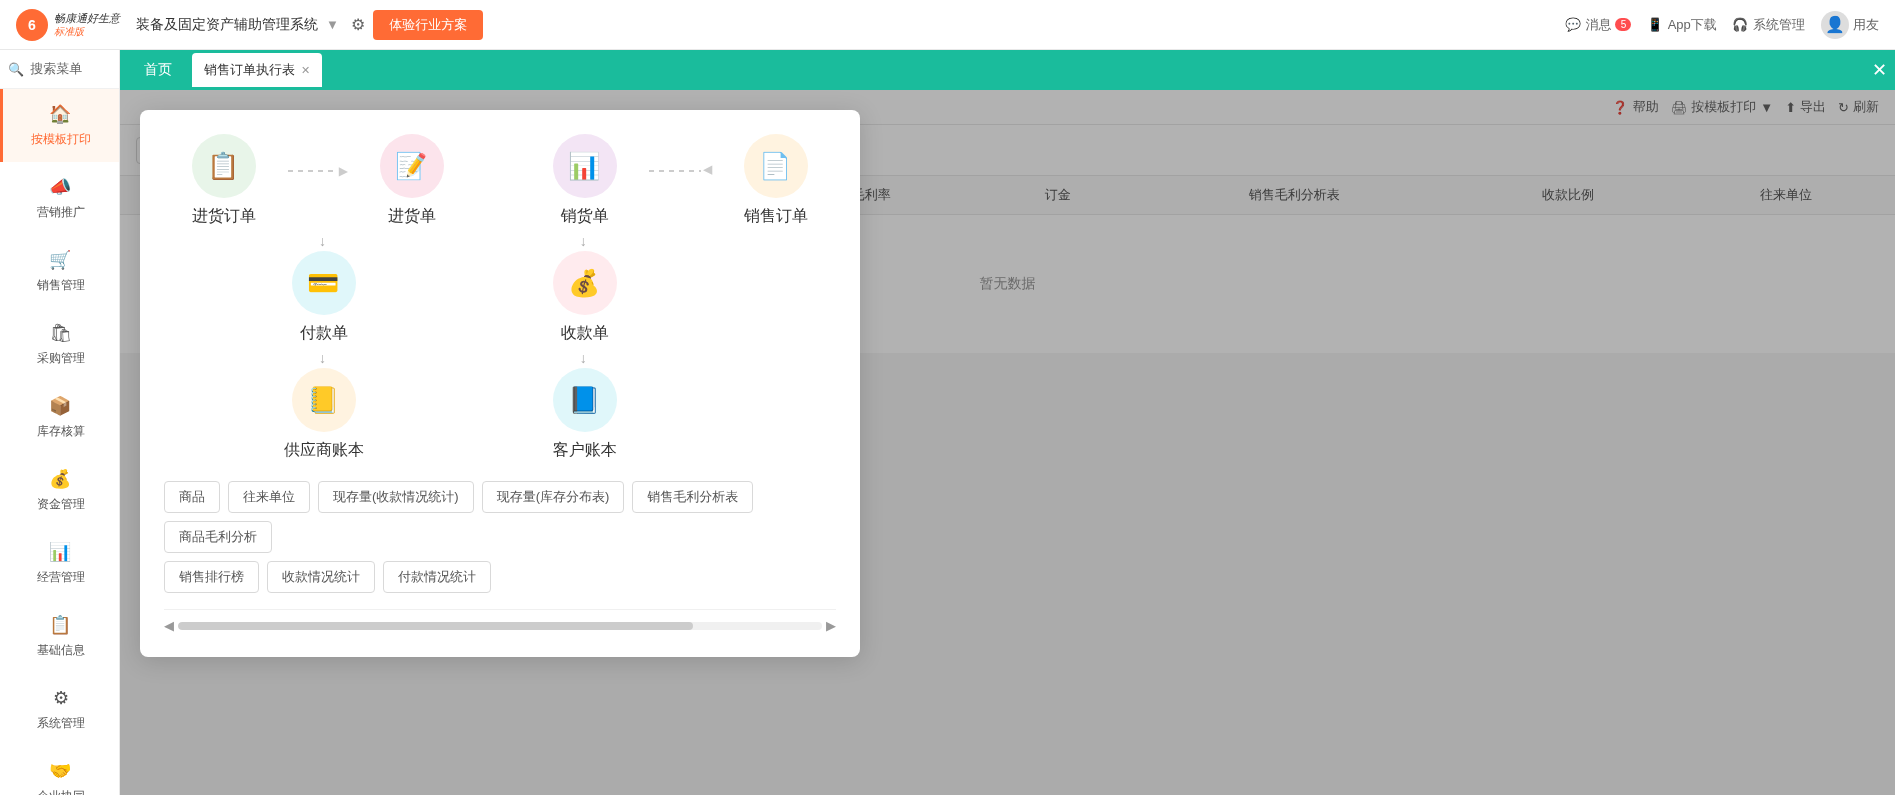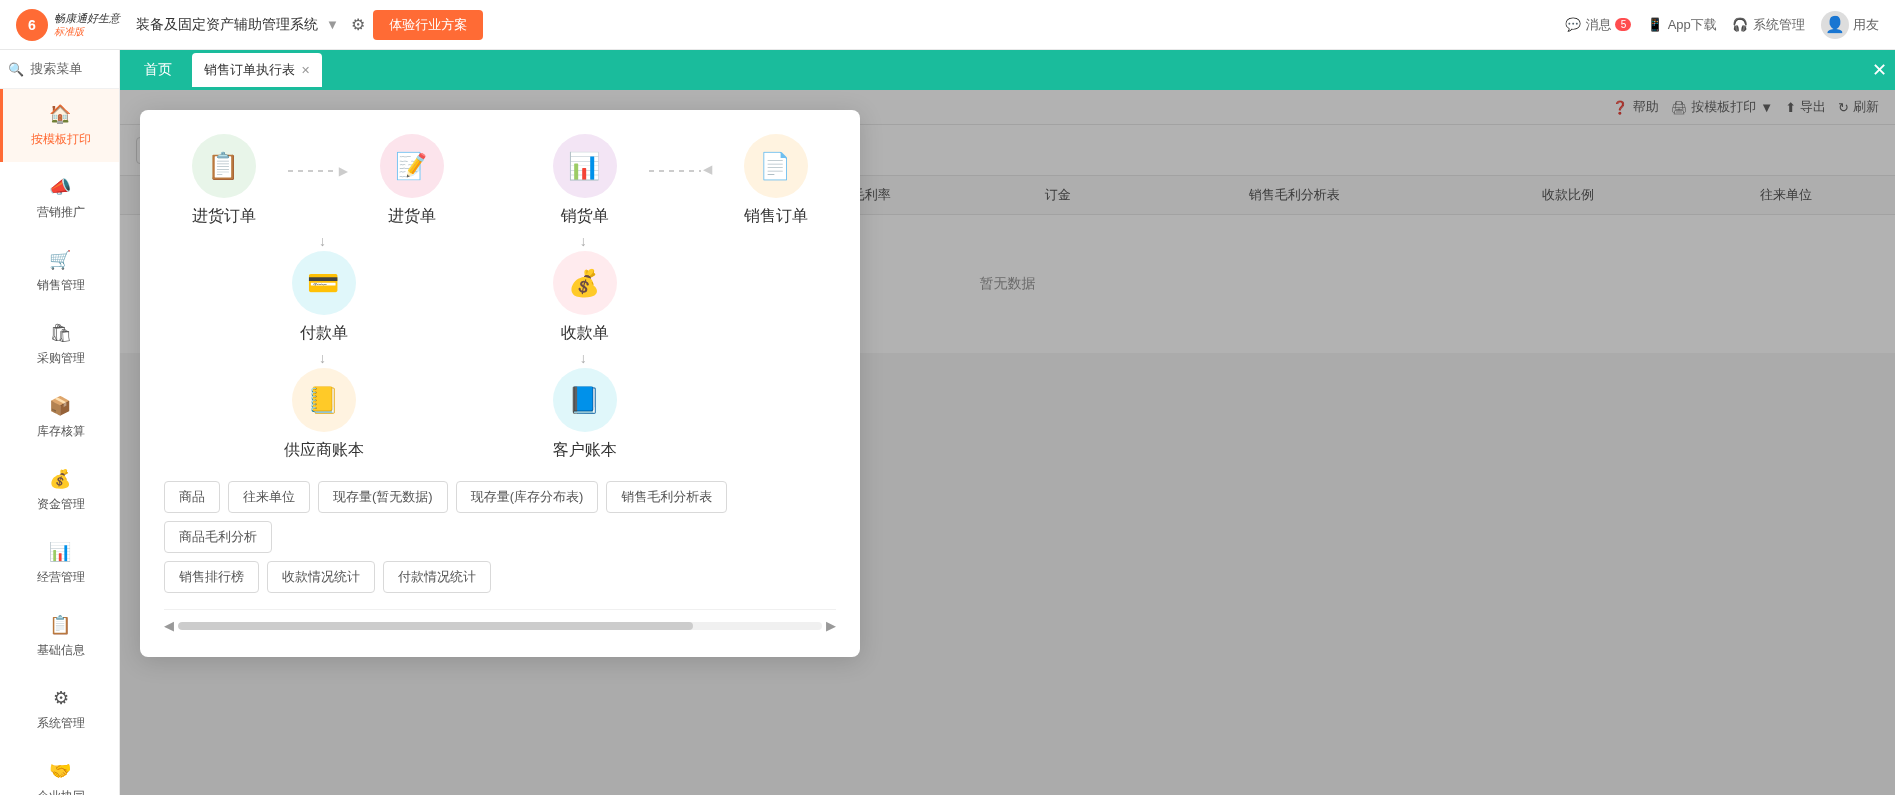--- a/index.html
+++ b/index.html
@@ -447,21 +447,21 @@
                   </div>
                 </div>
               </div>
             </div>
           </div>
 
           <div class="common-section">
             <div class="common-btns">
               <button class="common-btn">商品</button>
               <button class="common-btn">往来单位</button>
-              <button class="common-btn">现存量(暂无数据)</button>
+              <button class="common-btn">现存量(收款情况统计)</button>
               <button class="common-btn">现存量(库存分布表)</button>
               <button class="common-btn">销售毛利分析表</button>
               <button class="common-btn">商品毛利分析</button>
             </div>
             <div class="common-btns">
               <button class="common-btn">销售排行榜</button>
               <button class="common-btn">收款情况统计</button>
               <button class="common-btn">付款情况统计</button>
             </div>
           </div>

